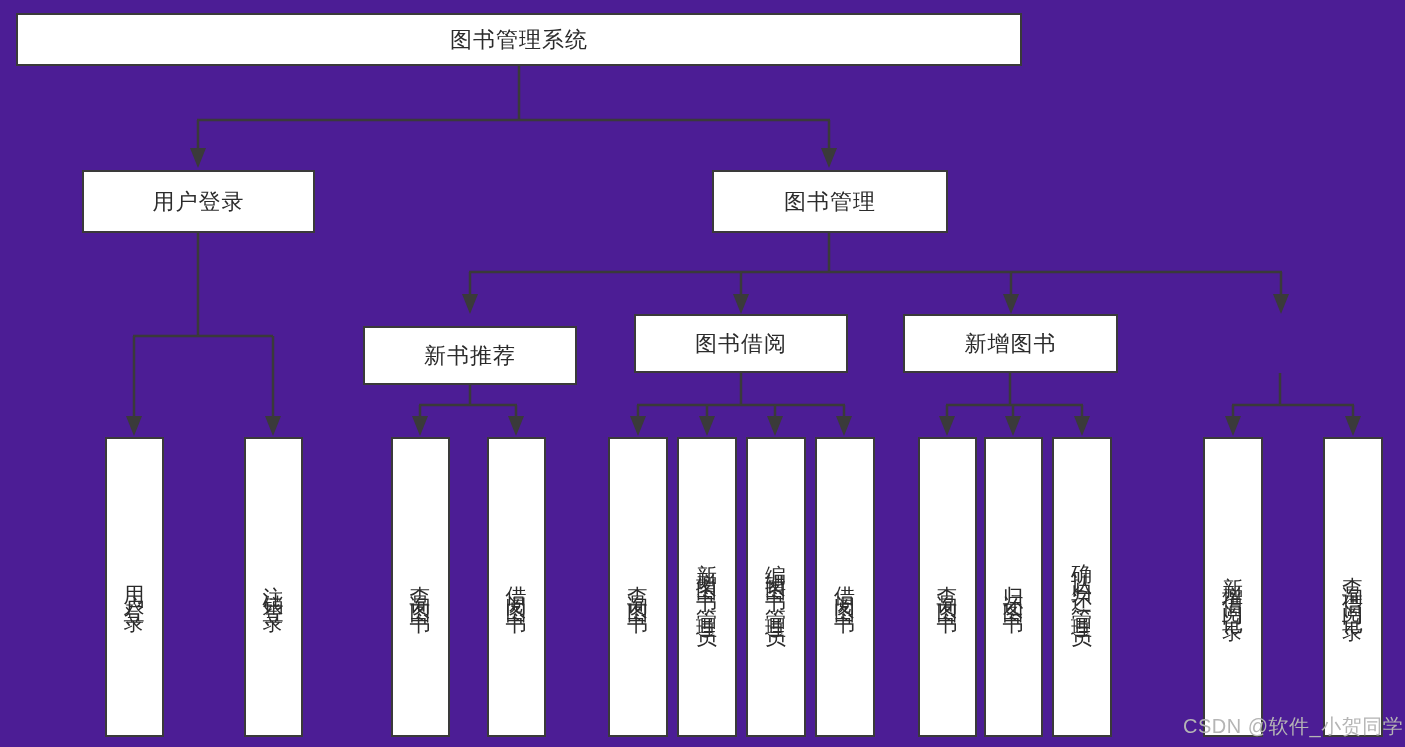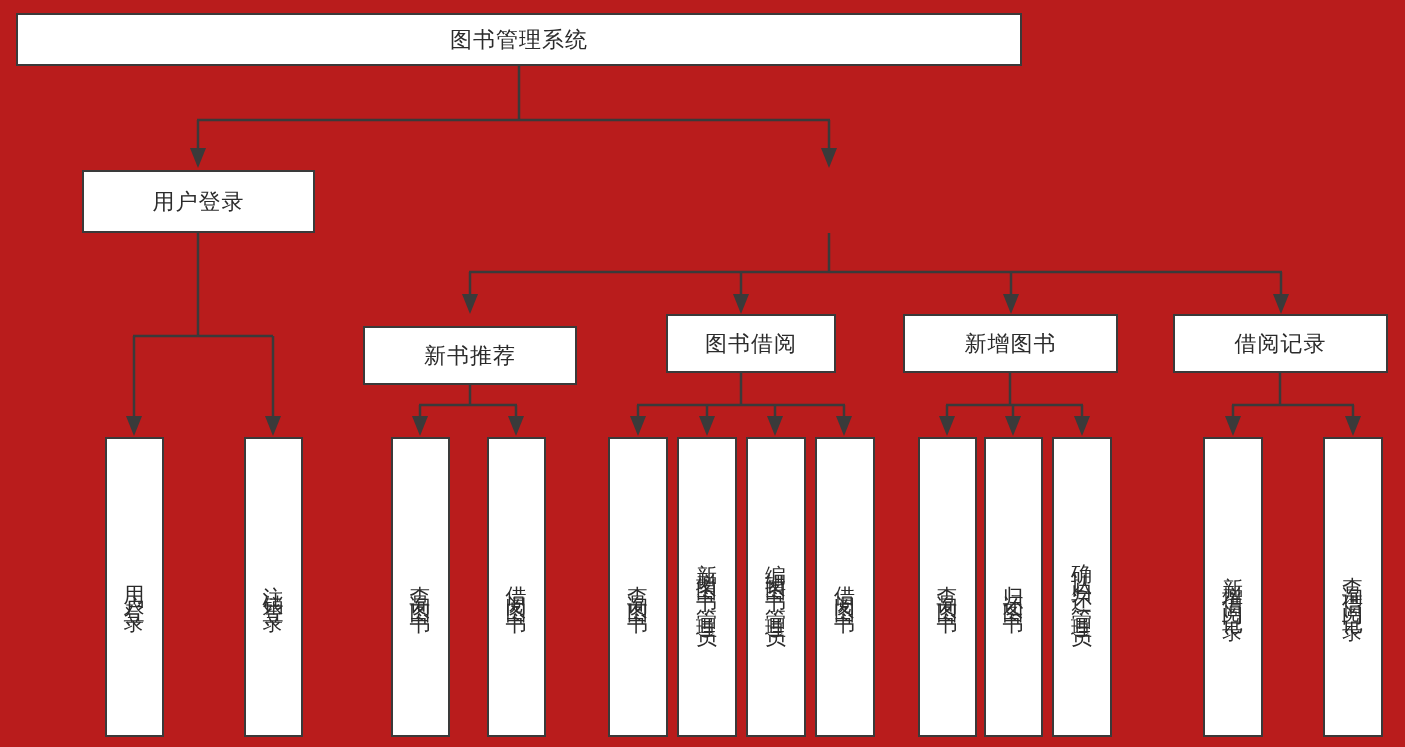--- a/index.html
+++ b/index.html
@@ -1,19 +1,19 @@
 <!DOCTYPE html>
 <html><head>
 <meta charset="utf-8">
 <style>
   html,body{margin:0;padding:0;background:#ffffff;}
   .stage{
     position:relative;
     width:1405px;height:747px;
-    background:#b91c1c;
+    background:#4c1d95;
     font-family:"Liberation Sans","DejaVu Sans",sans-serif;
     overflow:hidden;
   }
   .wires{position:absolute;left:0;top:0;width:1405px;height:747px;}
   .node{
     position:absolute;
     box-sizing:border-box;
     border:2px solid #3a3a3a;
     background:#ffffff;
     color:#2b2b2b;
@@ -107,25 +107,25 @@
       <polygon points="1005,416 1021,416 1013,436"></polygon>
       <polygon points="1074,416 1090,416 1082,436"></polygon>
       <polygon points="1225,416 1241,416 1233,436"></polygon>
       <polygon points="1345,416 1361,416 1353,436"></polygon>
     </g>
   </svg>
 
   <div class="node h" style="left:16px;top:13px;width:1006px;height:53px;">图书管理系统</div>
 
   <div class="node h" style="left:82px;top:170px;width:233px;height:63px;">用户登录</div>
+  <div class="node h" style="left:712px;top:170px;width:236px;height:63px;">图书管理</div>
 
   <div class="node h" style="left:363px;top:314px;width:214px;height:59px;margin-top:12px;">新书推荐</div>
-  <div class="node h" style="left:666px;top:314px;width:170px;height:59px;">图书借阅</div>
+  <div class="node h" style="left:634px;top:314px;width:214px;height:59px;">图书借阅</div>
   <div class="node h" style="left:903px;top:314px;width:215px;height:59px;">新增图书</div>
-  <div class="node h" style="left:1173px;top:314px;width:215px;height:59px;">借阅记录</div>
 
   <div class="node v" style="left:105px;top:437px;width:59px;height:300px;">
     <span class="vtext">用户登录</span>
   </div>
   <div class="node v" style="left:244px;top:437px;width:59px;height:300px;">
     <span class="vtext">注销登录</span>
   </div>
 
   <div class="node v" style="left:391px;top:437px;width:59px;height:300px;">
     <span class="vtext">查询图书</span>
@@ -157,13 +157,14 @@
     <span class="vtext">确认归还（管理员）</span>
   </div>
 
   <div class="node v" style="left:1203px;top:437px;width:60px;height:300px;">
     <span class="vtext">新增借阅记录</span>
   </div>
   <div class="node v" style="left:1323px;top:437px;width:60px;height:300px;">
     <span class="vtext">查询借阅记录</span>
   </div>
 
+  <div class="watermark">CSDN @软件_小贺同学</div>
 </div>
 
 </body></html>

